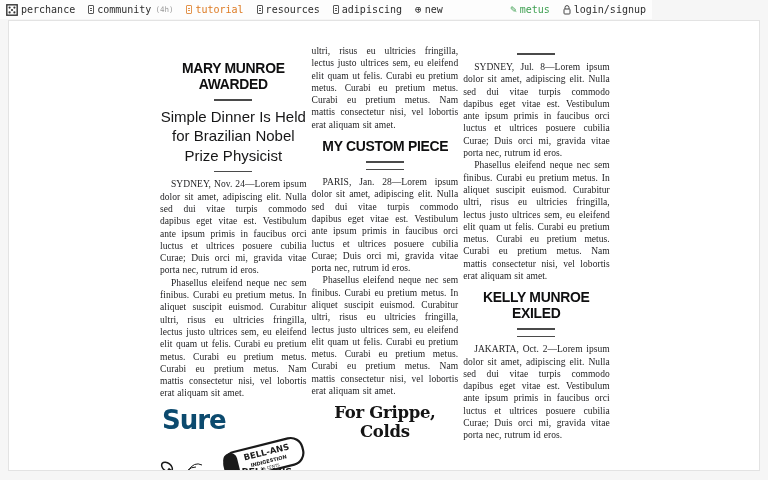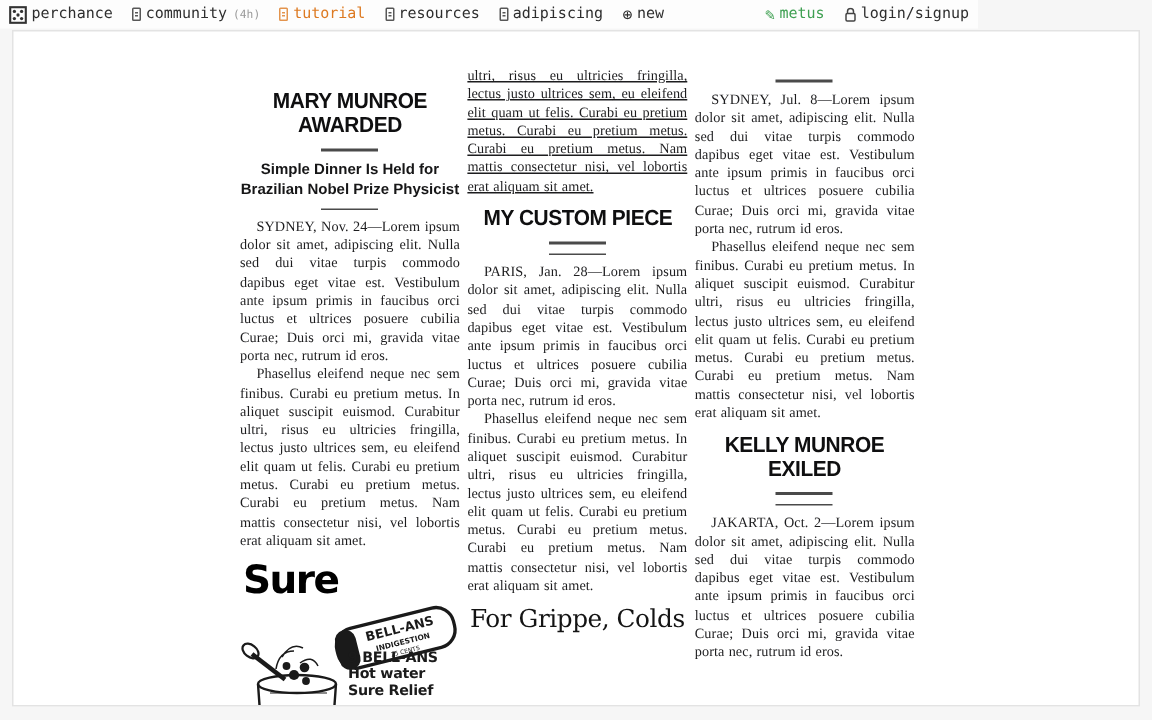--- a/index.html
+++ b/index.html
@@ -32,49 +32,49 @@
   .newspaper {
     position:absolute; left:151px; top:24px; width:450px; height:427px;
     display:flex; gap:5px; color:#1d1d1f;
     font-family:"Liberation Serif","DejaVu Serif",serif;
   }
   .col { width:146.6px; flex:0 0 auto; }
   .news-p {
     font-size:9.5px; line-height:12.3px; text-align:justify; text-indent:11px;
     letter-spacing:0.05px; word-spacing:0.4px;
   }
-  .news-p.no-indent { text-indent:0;text-decoration:underline; }
+  .news-p.no-indent { text-indent:0; }
   .headline {
     font-family:"Liberation Sans",sans-serif; font-weight:700; font-size:14.5px;
     letter-spacing:-0.3px; text-align:center; color:#0f0f10; line-height:1.1;
     transform:scaleX(0.96); transform-origin:center;
   }
   .subhead {
-    font-family:"Liberation Sans",sans-serif; font-weight:700; font-size:10px;
+    font-family:"Liberation Sans",sans-serif; font-weight:400; font-size:15px;
     text-align:center; color:#161617; line-height:1.3;
   }
   .rule { width:38px; border-top:2px solid #4a4a4a; margin:6px auto; }
   .rule.thin { border-top-width:1.6px; }
 
   
   .ad-bellans { position:relative; margin-top:9px; height:139px; color:#161616; }
   .sure-relief {
     position:absolute; left:2px; top:0; font-family:"DejaVu Sans",sans-serif;
-    font-weight:700; font-size:26px; line-height:0.92; letter-spacing:-1px; color:#000000;
+    font-weight:700; font-size:26px; line-height:0.92; letter-spacing:-1px; color:#0c4a6e;
   }
   .bellans-art { position:absolute; left:0; top:22px; }
   .six-bellans {
     position:absolute; left:72px; top:58px; font-family:"DejaVu Sans",sans-serif;
     font-weight:700; font-size:9.5px; line-height:1.15; color:#1b1b1b; letter-spacing:-0.2px;
   }
 
   
   .ad-grippe {
     margin-top:7px; text-align:center; font-family:"DejaVu Serif","Liberation Serif",serif;
-    font-weight:400; color:#141414;
+    font-weight:700; color:#141414;
   }
   .ad-grippe .l1 { font-size:16.5px; line-height:1.15; letter-spacing:-0.3px; }
 
   .mt16 { margin-top:16px; }
   .mt8  { margin-top:8px; }
 </style>
 </head>
 <body>
 
 <div class="topbar">

